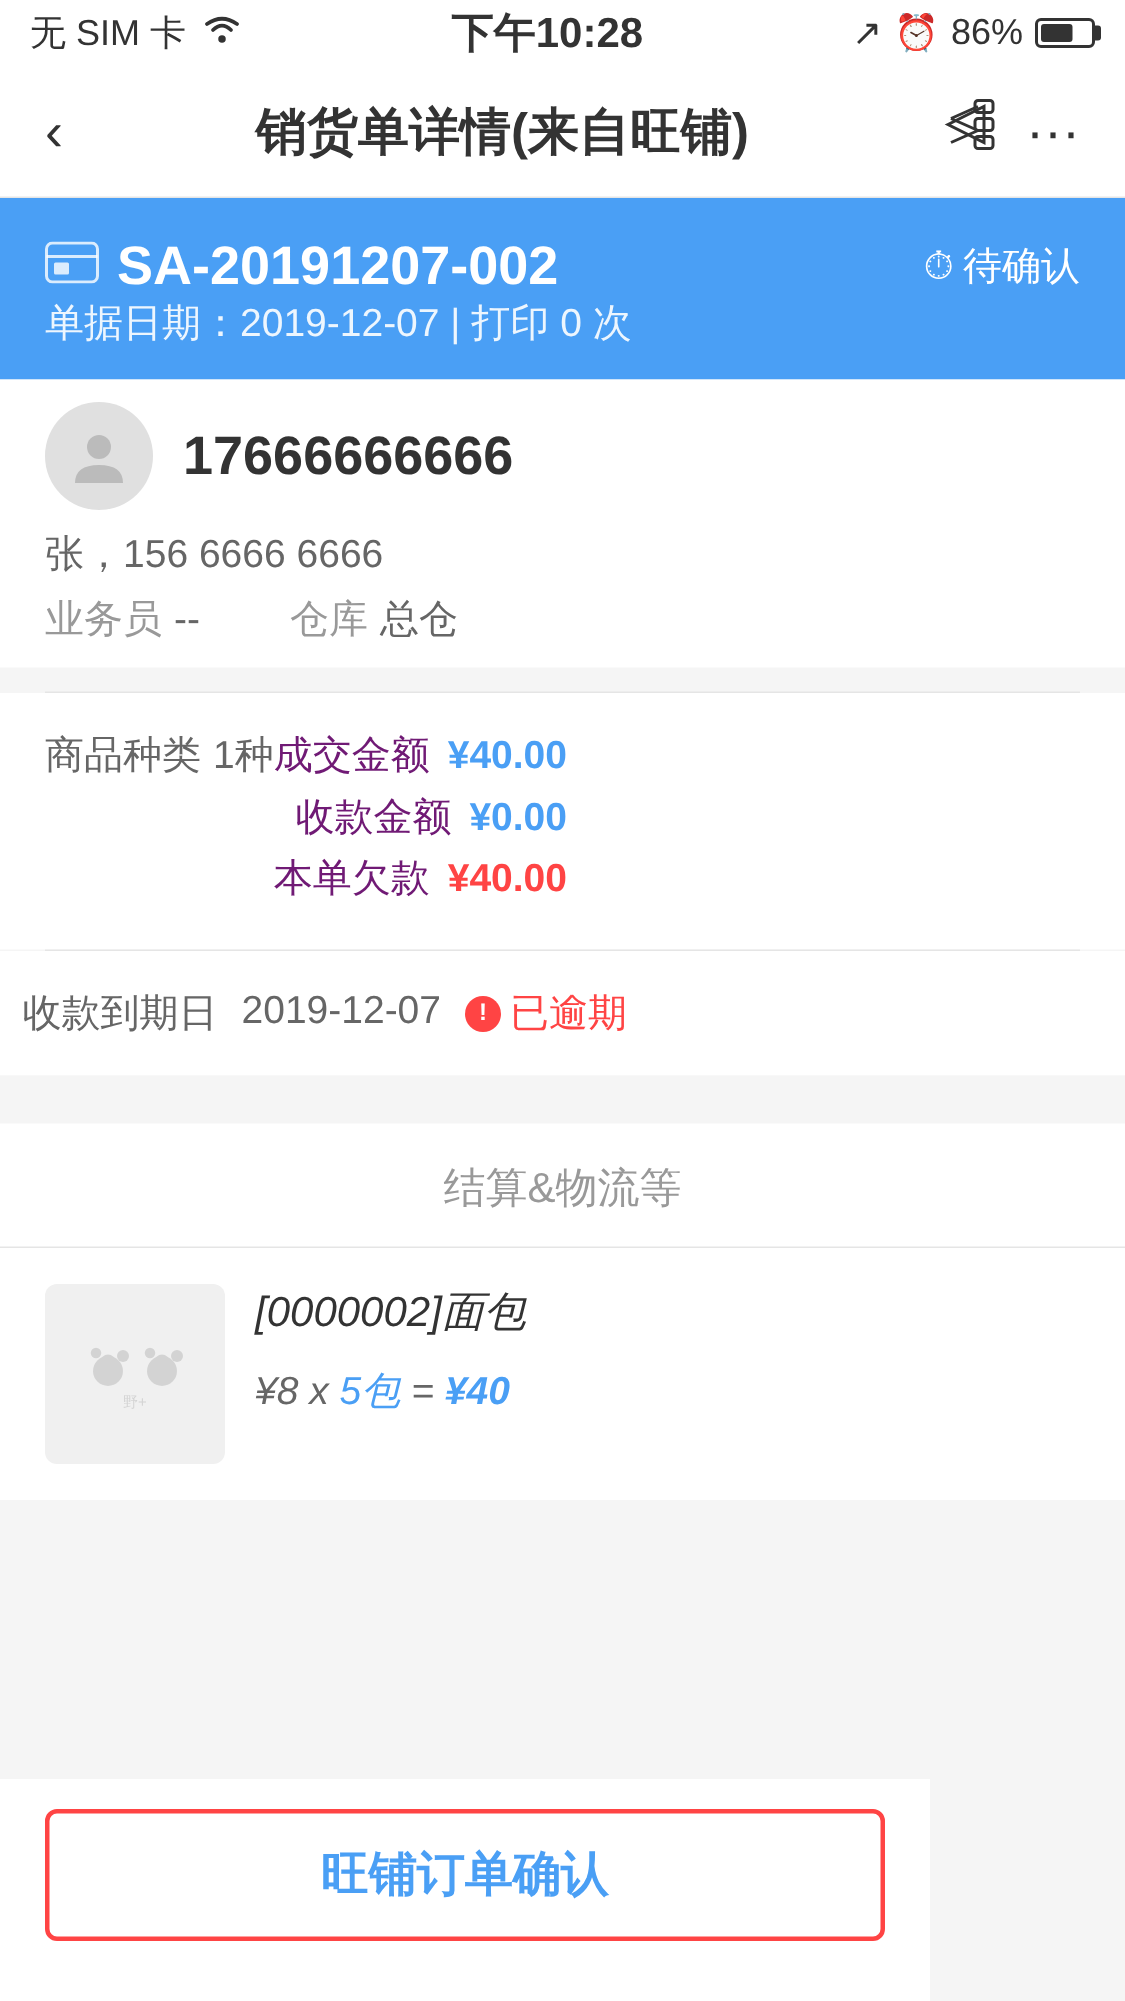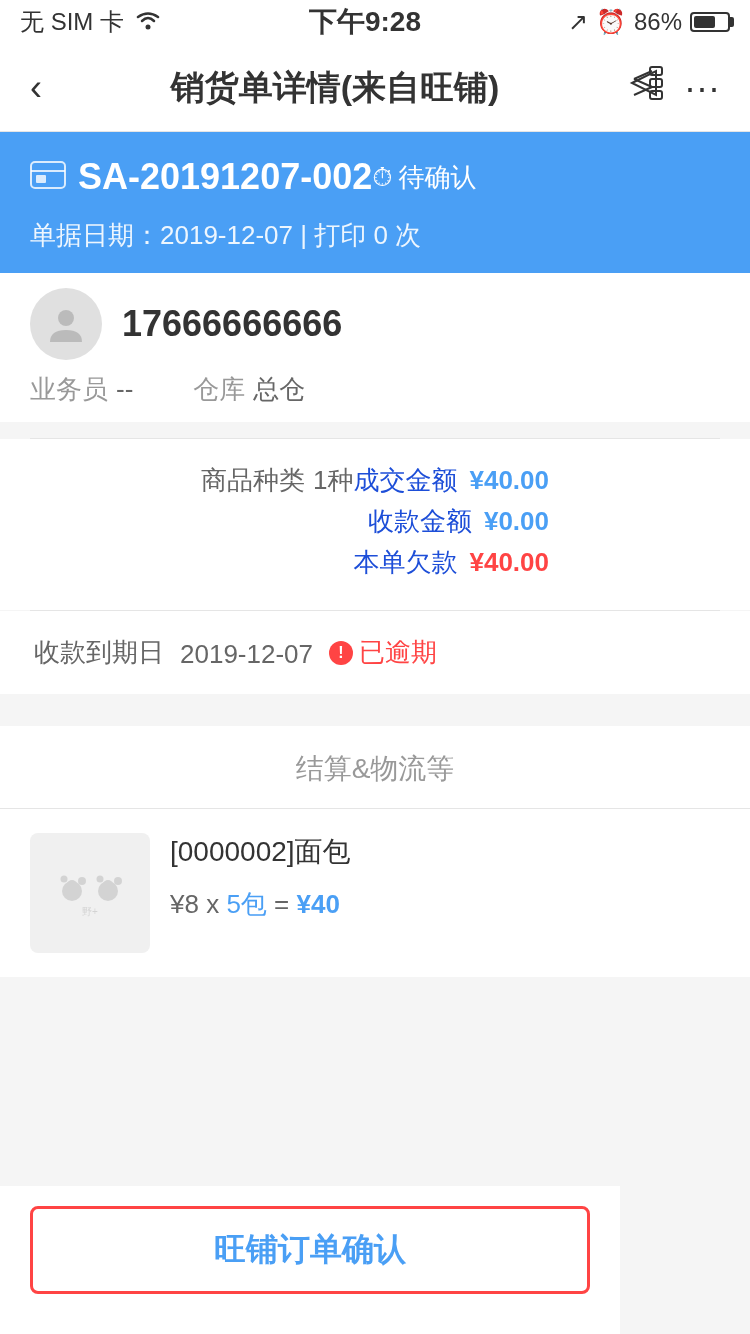--- a/index.html
+++ b/index.html
@@ -54,22 +54,22 @@
 
     
     .order-header {
       background: #4a9ff5;
       padding: 24px 30px 20px;
       margin-bottom: 0;
     }
     .order-header-top {
       display: flex;
       align-items: center;
-      justify-content: flex-start;
-      margin-bottom: 20px;
+      justify-content: space-between;
+      margin-bottom: 0;
     }
     .order-id {
       font-size: 36px;
       font-weight: 700;
       color: #fff;
       display: flex;
       align-items: center;
       gap: 12px;
     }
     .order-status {
@@ -124,21 +124,21 @@
     .meta-label { color: #999; }
 
     .divider { height: 16px; background: #f5f5f5; }
     .divider-line { height: 1px; background: #e5e5e5; margin: 0 30px; }
 
     
     .summary-section {
       background: #fff;
       padding: 24px 30px;
       display: flex;
-      justify-content: center;
+      justify-content: flex-start;
       align-items: flex-start;
       margin-bottom: 0;
     }
     .summary-left { }
     .summary-item {
       font-size: 26px;
       color: #666;
       margin-bottom: 4px;
       display: flex; align-items: center; gap: 8px;
     }
@@ -146,30 +146,30 @@
       text-align: right;
     }
     .summary-row {
       display: flex;
       justify-content: flex-end;
       align-items: center;
       gap: 12px;
       margin-bottom: 6px;
       font-size: 26px;
     }
-    .summary-label { color: #1d4ed8; }
+    .summary-label { color: #701a75; }
     .amount-blue { color: #4a9ff5; font-weight: 600; }
     .amount-red { color: #ff4444; font-weight: 600; }
 
     
     .due-section {
       background: #fff;
-      padding: 24px 34px;
-      display: flex;
-      align-items: flex-end;
+      padding: 24px 15px;
+      display: flex;
+      align-items: flex-start;
       gap: 16px;
       font-size: 26px;
       color: #666;
       margin-bottom: 0;
     }
     .overdue-badge {
       display: flex; align-items: center; gap: 6px;
       color: #ff4444;
       font-size: 26px;
     }
@@ -223,21 +223,21 @@
     }
     .product-thumb {
       width: 120px; height: 120px;
       background: #f0f0f0;
       border-radius: 8px;
       display: flex; align-items: center; justify-content: center;
       flex-shrink: 0;
       overflow: hidden;
     }
     .product-thumb svg { opacity: 0.4; }
-    .product-info { flex: 1; }
+    .product-info { flex: 1; font-style: italic; }
     .product-name {
       font-size: 28px;
       color: #333;
       margin-bottom: 16px;
     }
     .product-price {
       font-size: 26px;
       color: #666;
     }
     .price-highlight { color: #4a9ff5; font-weight: 600; }
@@ -279,21 +279,21 @@
     <span>无 SIM 卡</span>
     <span>
       <svg width="28" height="20" viewBox="0 0 28 20">
         <path d="M14 16 Q14 16 14 16" fill="#333"></path>
         <path d="M8 11 Q14 5 20 11" fill="none" stroke="#333" stroke-width="2.5" stroke-linecap="round"></path>
         <path d="M4 7 Q14 0 24 7" fill="none" stroke="#333" stroke-width="2.5" stroke-linecap="round"></path>
         <circle cx="14" cy="17" r="2.5" fill="#333"></circle>
       </svg>
     </span>
   </div>
-  <div class="status-center">下午9:28</div>
+  <div class="status-center">下午10:28</div>
   <div class="status-right">
     <span>↗</span>
     <span>⏰</span>
     <span>86%</span>
     <span class="battery">
       <span class="battery-fill"></span>
     </span>
   </div>
 </div>
 
@@ -339,20 +339,21 @@
 <div class="customer-section">
   <div class="customer-top">
     <div class="customer-avatar">
       <svg width="40" height="40" viewBox="0 0 40 40">
         <circle cx="20" cy="14" r="8" fill="#bbb"></circle>
         <path d="M4 38 Q4 26 20 26 Q36 26 36 38" fill="#bbb"></path>
       </svg>
     </div>
     <div class="customer-name">17666666666</div>
   </div>
+  <div class="customer-info">张，156 6666 6666</div>
   <div class="customer-meta">
     <div class="meta-item">
       <span class="meta-label">业务员</span>
       <span>--</span>
     </div>
     <div class="meta-item">
       <span class="meta-label">仓库</span>
       <span>总仓</span>
     </div>
   </div>

